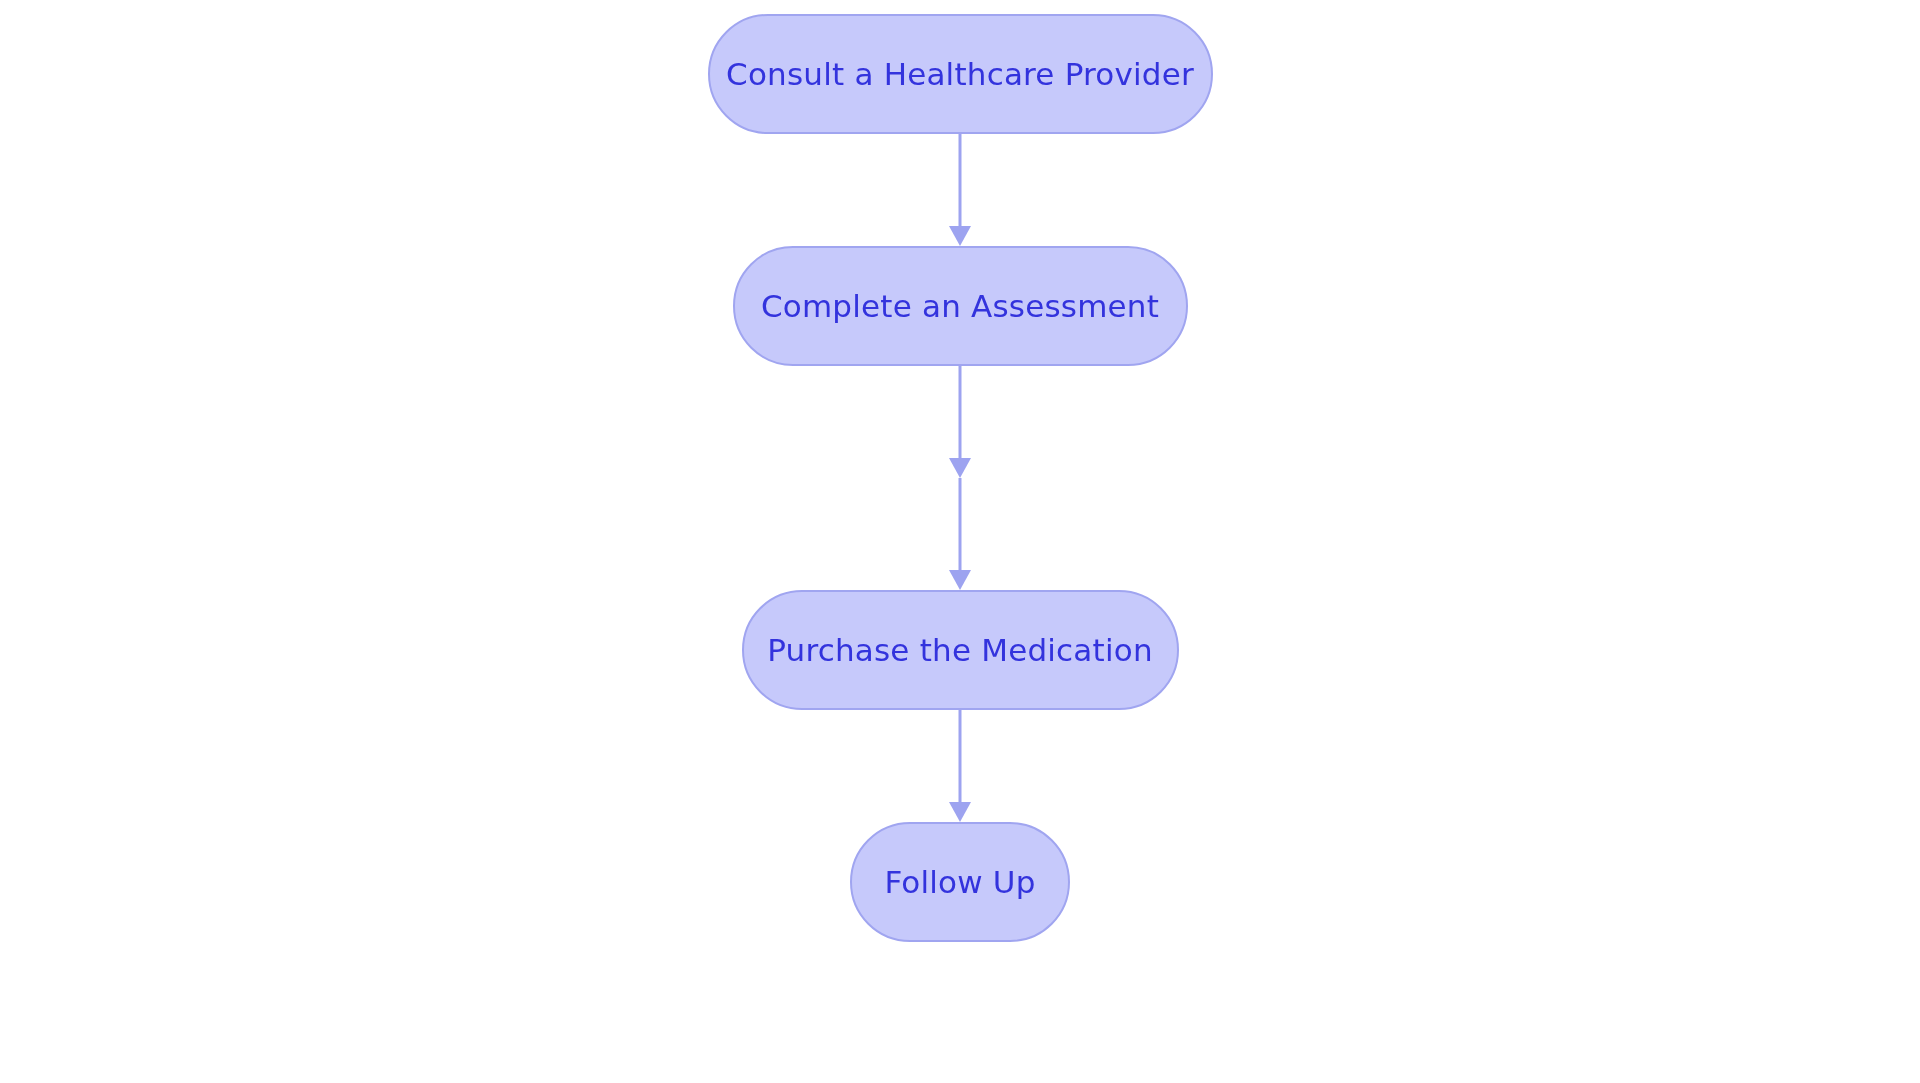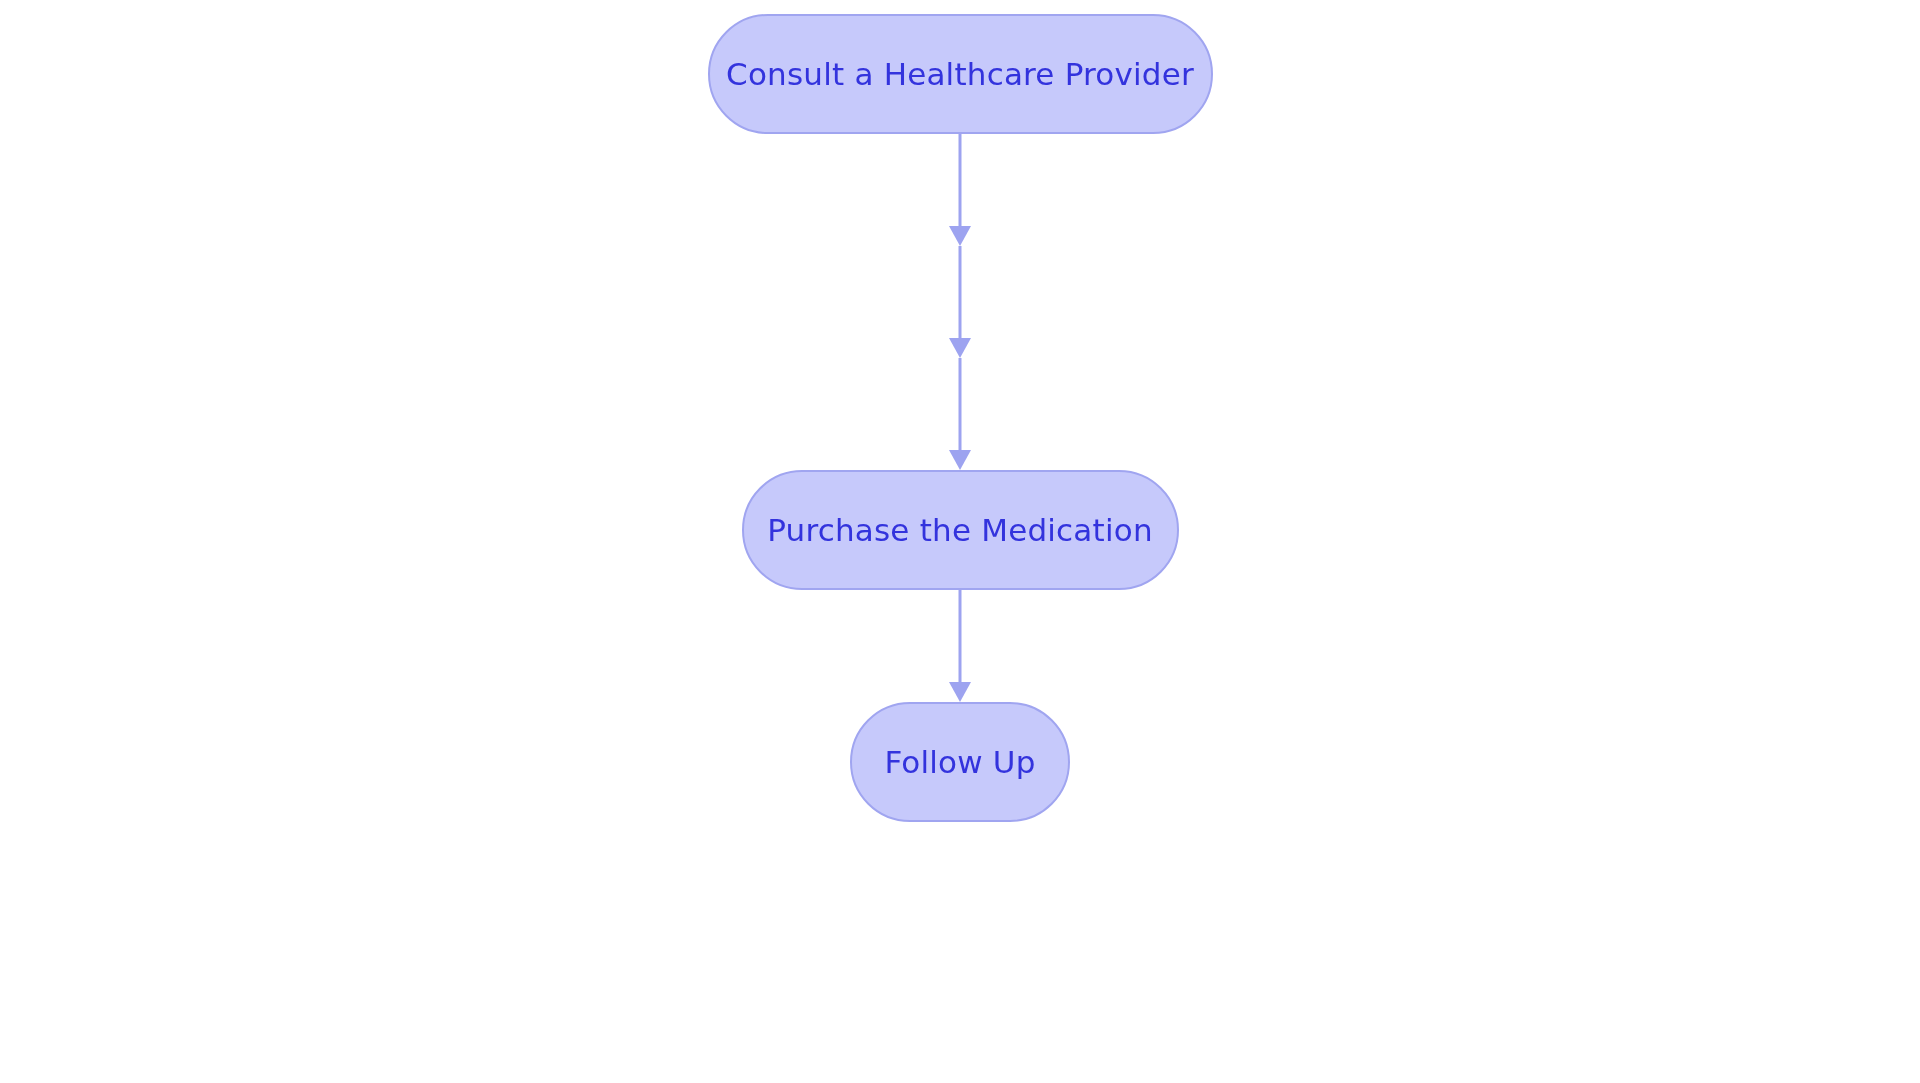--- a/index.html
+++ b/index.html
@@ -100,20 +100,23 @@
 
     <div class="flow-node node-w-1">
       <span class="flow-node-label">Consult a Healthcare Provider</span>
     </div>
 
     <div class="flow-connector">
       <div class="connector-line"></div>
       <div class="connector-arrowhead"></div>
     </div>
 
+    <div class="flow-node node-w-2">
+      <span class="flow-node-label">Complete an Assessment</span>
+    </div>
 
     <div class="flow-connector">
       <div class="connector-line"></div>
       <div class="connector-arrowhead"></div>
     </div>
 
 
     <div class="flow-connector">
       <div class="connector-line"></div>
       <div class="connector-arrowhead"></div>

